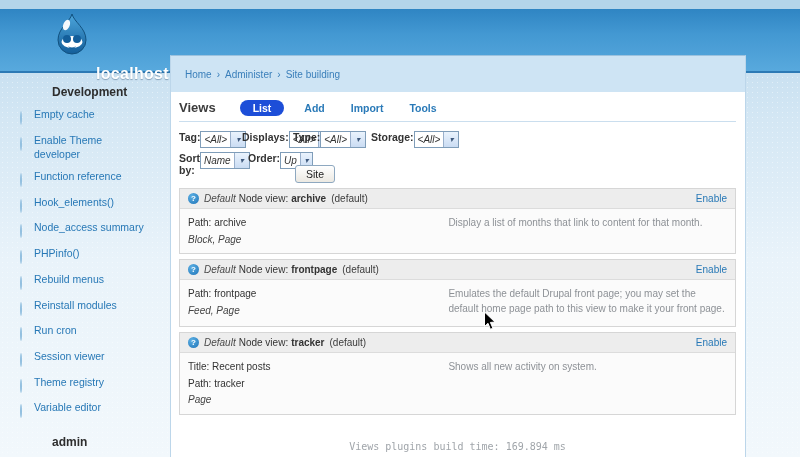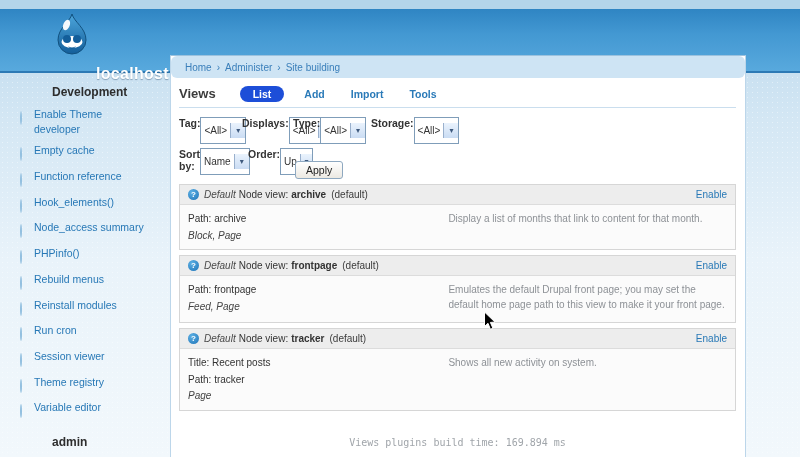--- a/index.html
+++ b/index.html
@@ -39,40 +39,40 @@
   .b-circle { width:5px; height:5px; border:1px solid #93c0e0; border-radius:50%; background:#eaf4fb; }
   .mi a, .link { color:#2778b6; text-decoration:none; cursor:pointer; }
   .mi .lbl { max-width:112px; }
 
   
   .content {
     position:absolute; left:170px; top:55px; width:576px; bottom:0;
     background:#fff; border-left:1px solid #bcd6ea; border-right:1px solid #bcd6ea; border-top:1px solid #9cc2de;
   }
   .breadcrumb {
-    height:22px; background:#cee4f4; color:#3a7fba; font-size:10px;
-    display:flex; align-items:center; padding-left:14px;border-radius:6px;
+    height:36px; background:#cee4f4; color:#3a7fba; font-size:10px;
+    display:flex; align-items:center; padding-left:14px;
   }
   .breadcrumb .sep { margin:0 5px; }
   .breadcrumb a { color:#3a7fba; text-decoration:none; }
 
   .main { padding:0 9px 0 8px; }
 
   .titlerow { display:flex; align-items:center; height:28px; border-bottom:1px solid #cadeee; margin-top:2px; }
   .pagetitle { font-size:13px; font-weight:bold; color:#3c3c3c; margin-right:24px; }
   .tab { font-size:10.5px; font-weight:bold; color:#2a7ab8; text-decoration:none; margin-right:26px; cursor:pointer; }
   .tab.active { background:#1d4ed8; color:#fff; border-radius:8px; padding:2px 13px; margin-right:20px; }
 
   
   .filters { margin-top:9px; }
   .frow { display:flex; align-items:flex-start; margin-bottom:4px; }
   .fgroup { display:flex; flex-direction:row; }
   .flabel { font-weight:bold; font-size:10.5px; margin-bottom:2px; }
   .xpsel {
-    display:flex; align-items:center; height:27px; border:1px solid #7f9db9; background:#fff; cursor:pointer;
+    display:flex; align-items:center; height:17px; border:1px solid #7f9db9; background:#fff; cursor:pointer;font-style:italic;
   }
   .xpsel .val { flex:1; padding:0 3px; font-size:10px; white-space:nowrap; overflow:hidden; }
   .xpsel .arw {
     flex:0 0 15px; height:15px; margin:0; display:flex; align-items:center; justify-content:center;
     background:linear-gradient(180deg,#eaf3fd,#cadcf3); border-left:1px solid #9ab0cc;
     font-size:8px; color:#3f5a7e;
   }
   .xpbtn {
     height:18px; padding:1px 10px; font-size:10.5px; color:#222; cursor:pointer;
     border:1px solid #8ea8c0; border-radius:3px;
@@ -128,25 +128,25 @@
     </svg>
   </div>
   <div class="sitename">localhost</div>
 </div>
 
 <div class="sidebar">
   <div class="side-title">Development</div>
   <div class="menu">
     <div class="mi">
         <span class="blt"><span class="b-circle"></span></span>
+        <a class="lbl">Empty cache</a>
+      </div>
+    <div class="mi">
+        <span class="blt"><span class="b-circle"></span></span>
         <a class="lbl">Enable Theme developer</a>
-      </div>
-    <div class="mi">
-        <span class="blt"><span class="b-circle"></span></span>
-        <a class="lbl">Empty cache</a>
       </div>
     <div class="mi">
         <span class="blt"><span class="b-circle"></span></span>
         <a class="lbl">Function reference</a>
       </div>
     <div class="mi">
         <span class="blt"><span class="b-circle"></span></span>
         <a class="lbl">Hook_elements()</a>
       </div>
     <div class="mi">
@@ -249,21 +249,21 @@
             <span class="arw">▾</span>
           </div>
         </div>
         <div class="fgroup" style="width:40px;">
           <span class="flabel">Order:</span>
           <div class="xpsel">
             <span class="val">Up</span>
             <span class="arw" style="flex-basis:12px;">▾</span>
           </div>
         </div>
-        <button class="xpbtn">Apply</button>
+        <button class="xpbtn">Site</button>
       </div>
     </div>
 
     <div class="vtable">
       <div class="vhead">
         <span class="helpicon">?</span>
         <span class="vbadge">Default</span>
         <span class="vkind">Node view:</span>
         <span class="vname">archive</span>
         <span class="vsuffix">(default)</span>

